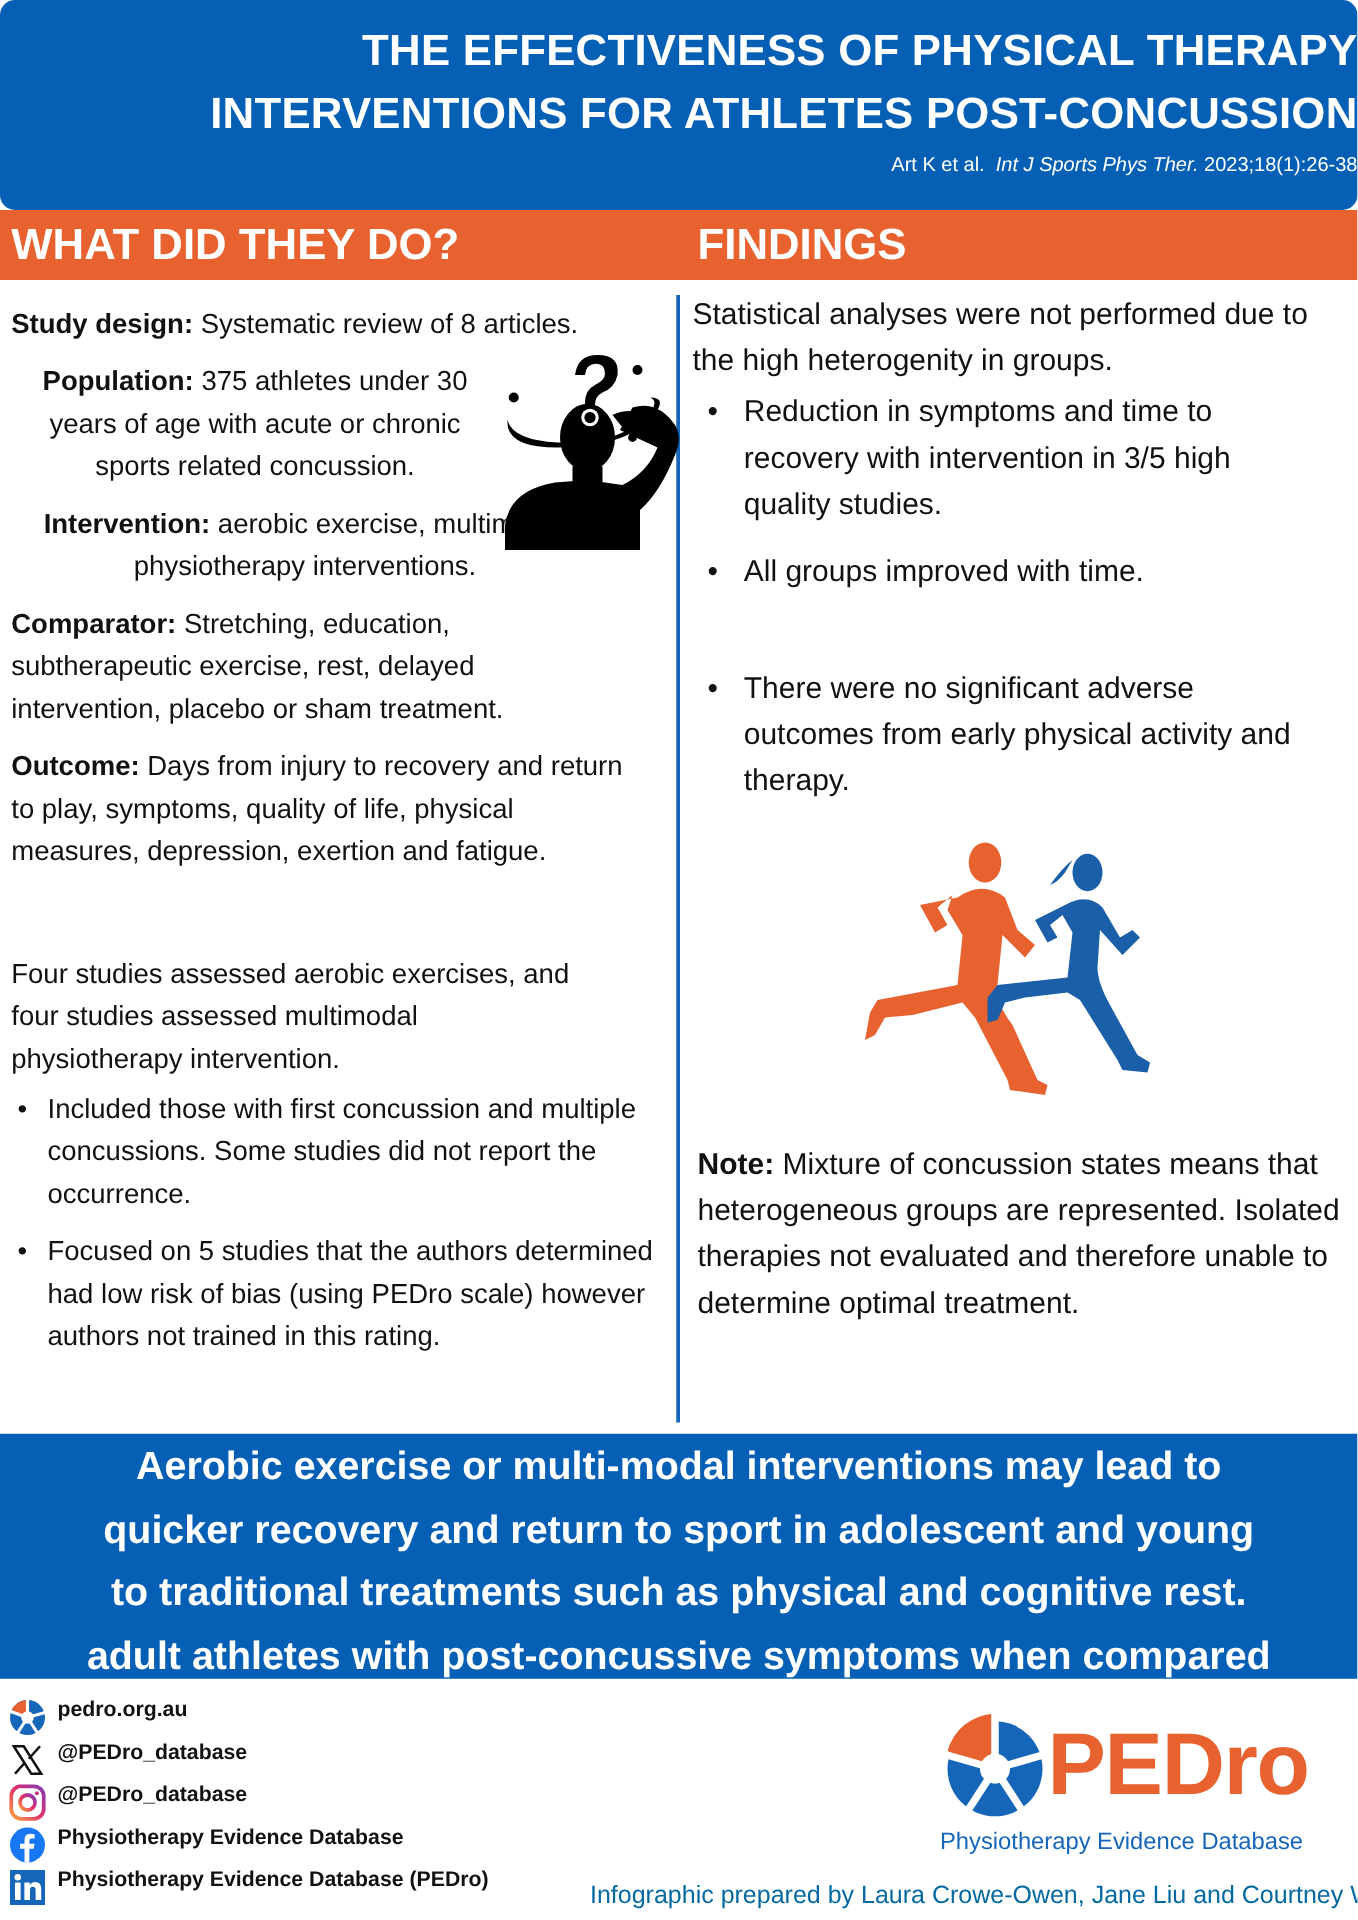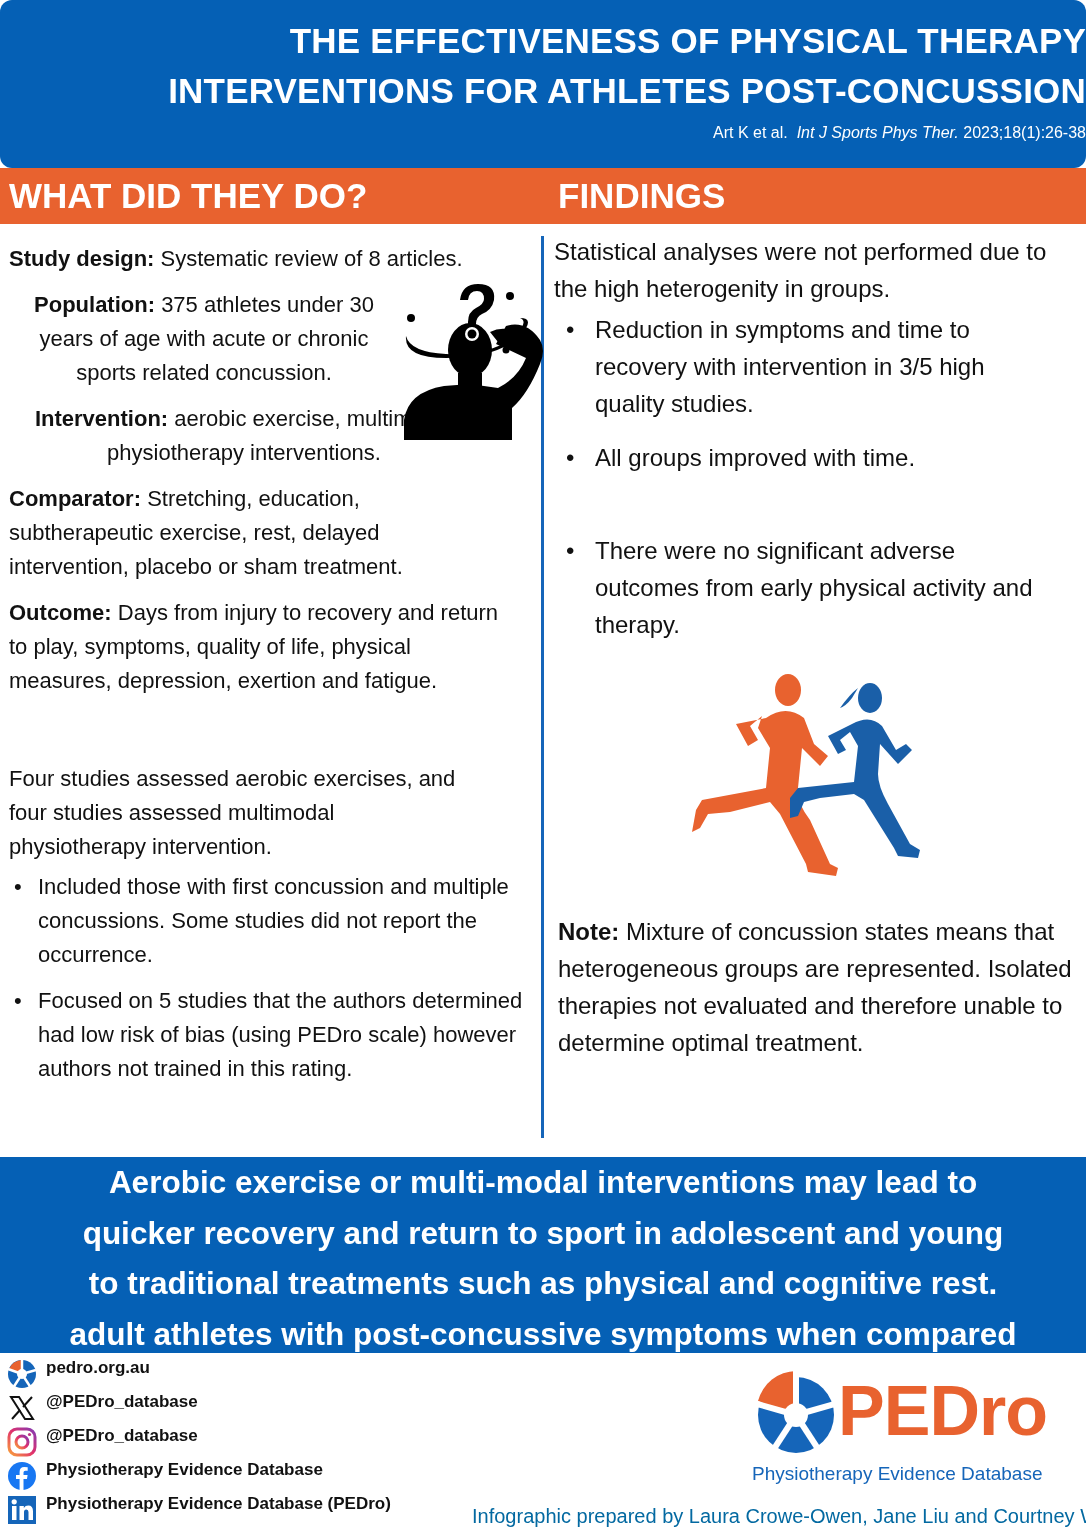--- a/index.html
+++ b/index.html
@@ -35,21 +35,21 @@
   .col-right li { position: relative; padding-left: 41px; }
   .col-right li::before { content: "\2022"; position: absolute; left: 12px; top: 0; }
   .col-right li.b1 { margin-bottom: 17px; }
   .col-right li.b2 { margin-bottom: 56px; }
 
   .runners { position: absolute; left: 668px; top: 668px; width: 270px; height: 220px; }
 
   .note { position: absolute; left: 558px; top: 913px; width: 526px; font-size: 24px; line-height: 37px; }
   .note b { font-weight: bold; }
 
-  .conclusion { position: absolute; left: 0; top: 1147px; width: 1086px; height: 196px; background: #0560b5; color: #fff; text-align: center; font-weight: bold; font-size: 31.5px; line-height: 50.5px; padding-top: 0px; margin-top: 10px; }
+  .conclusion { position: absolute; left: 0; top: 1147px; width: 1086px; height: 196px; background: #0560b5; color: #fff; text-align: center; font-weight: bold; font-size: 31.5px; line-height: 50.5px; padding-top: 0px; }
 
   .footer-links { position: absolute; left: 6px; top: 1358px; }
   .link-row { display: flex; height: 34px; font-weight: bold; font-size: 17px; }
   .link-row .ic { width: 32px; height: 32px; margin-right: 8px; display: flex; align-items: center; justify-content: center; }
 
   .logo { position: absolute; left: 748px; top: 1365px; width: 330px; height: 128px; }
   .logo .word { position: absolute; left: 90px; top: 6px; font-weight: bold; font-size: 70px; color: #e8622f; letter-spacing: -1px; line-height: 80px; }
   .logo .sub { position: absolute; left: 4px; top: 98px; font-size: 19px; color: #1565b9; white-space: nowrap; }
 
   .credit { position: absolute; left: 472px; top: 1505px; font-size: 20px; color: #0369a1; white-space: nowrap; }

